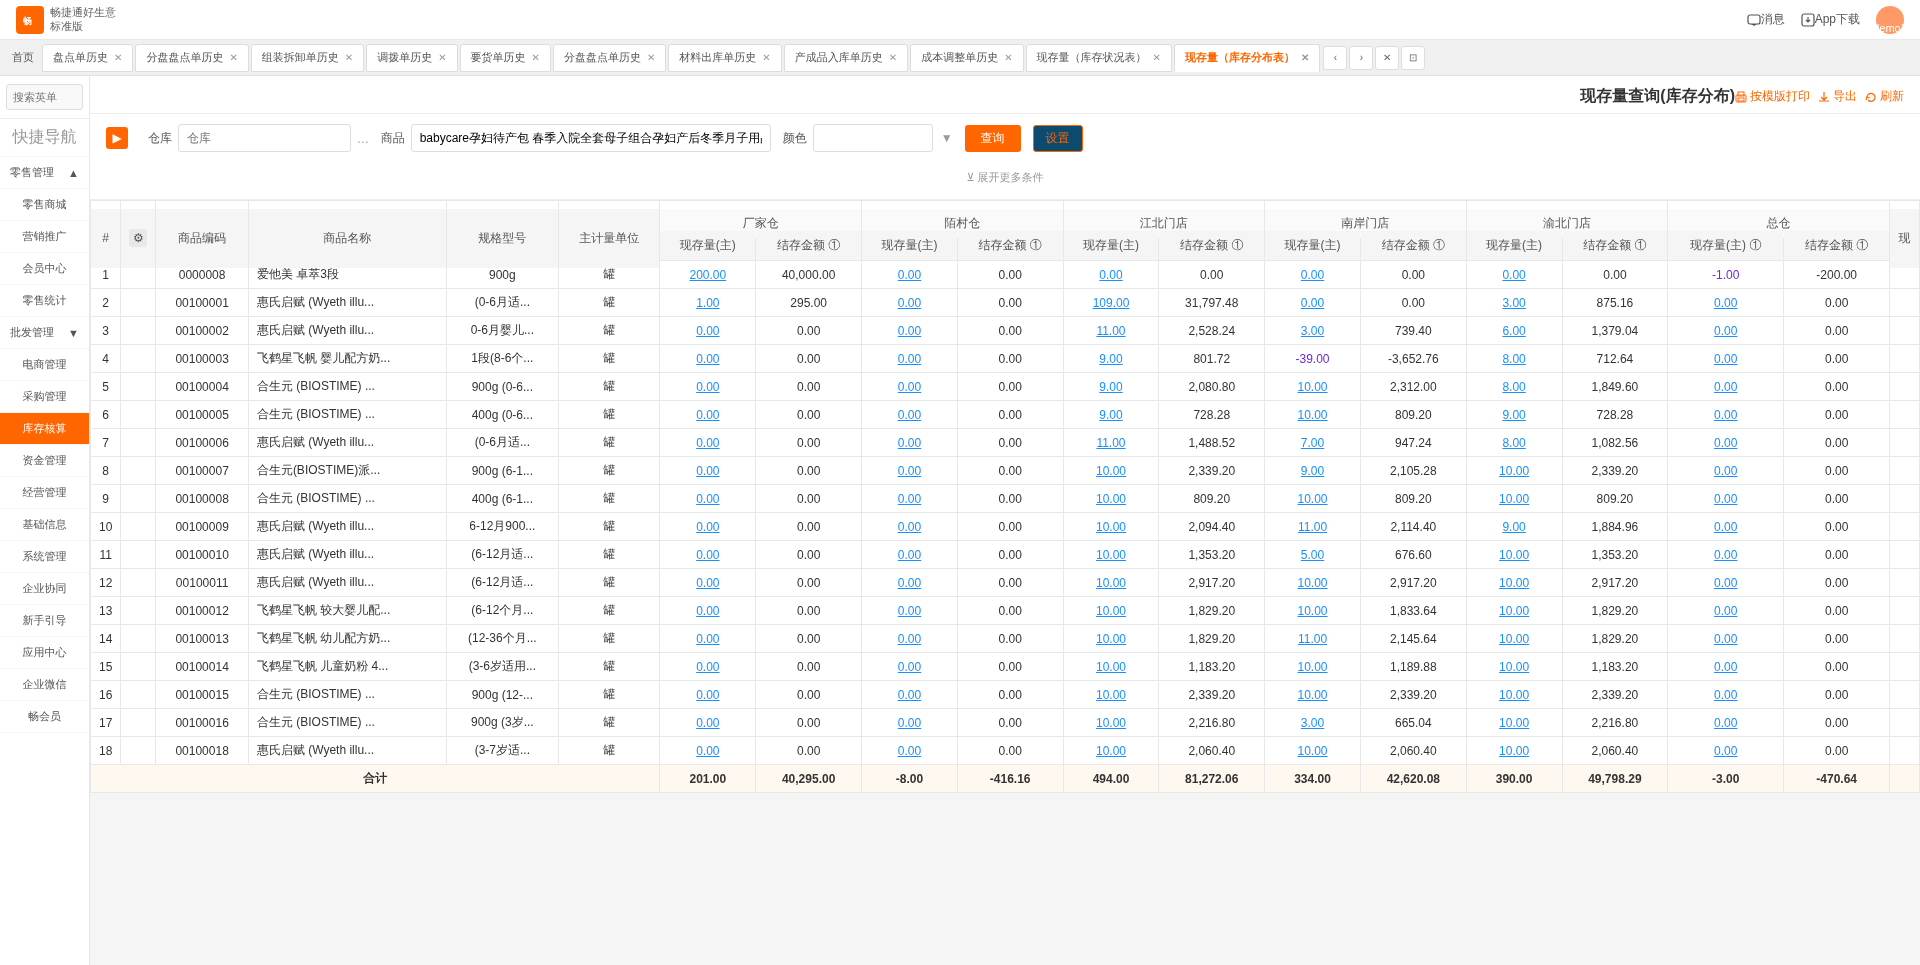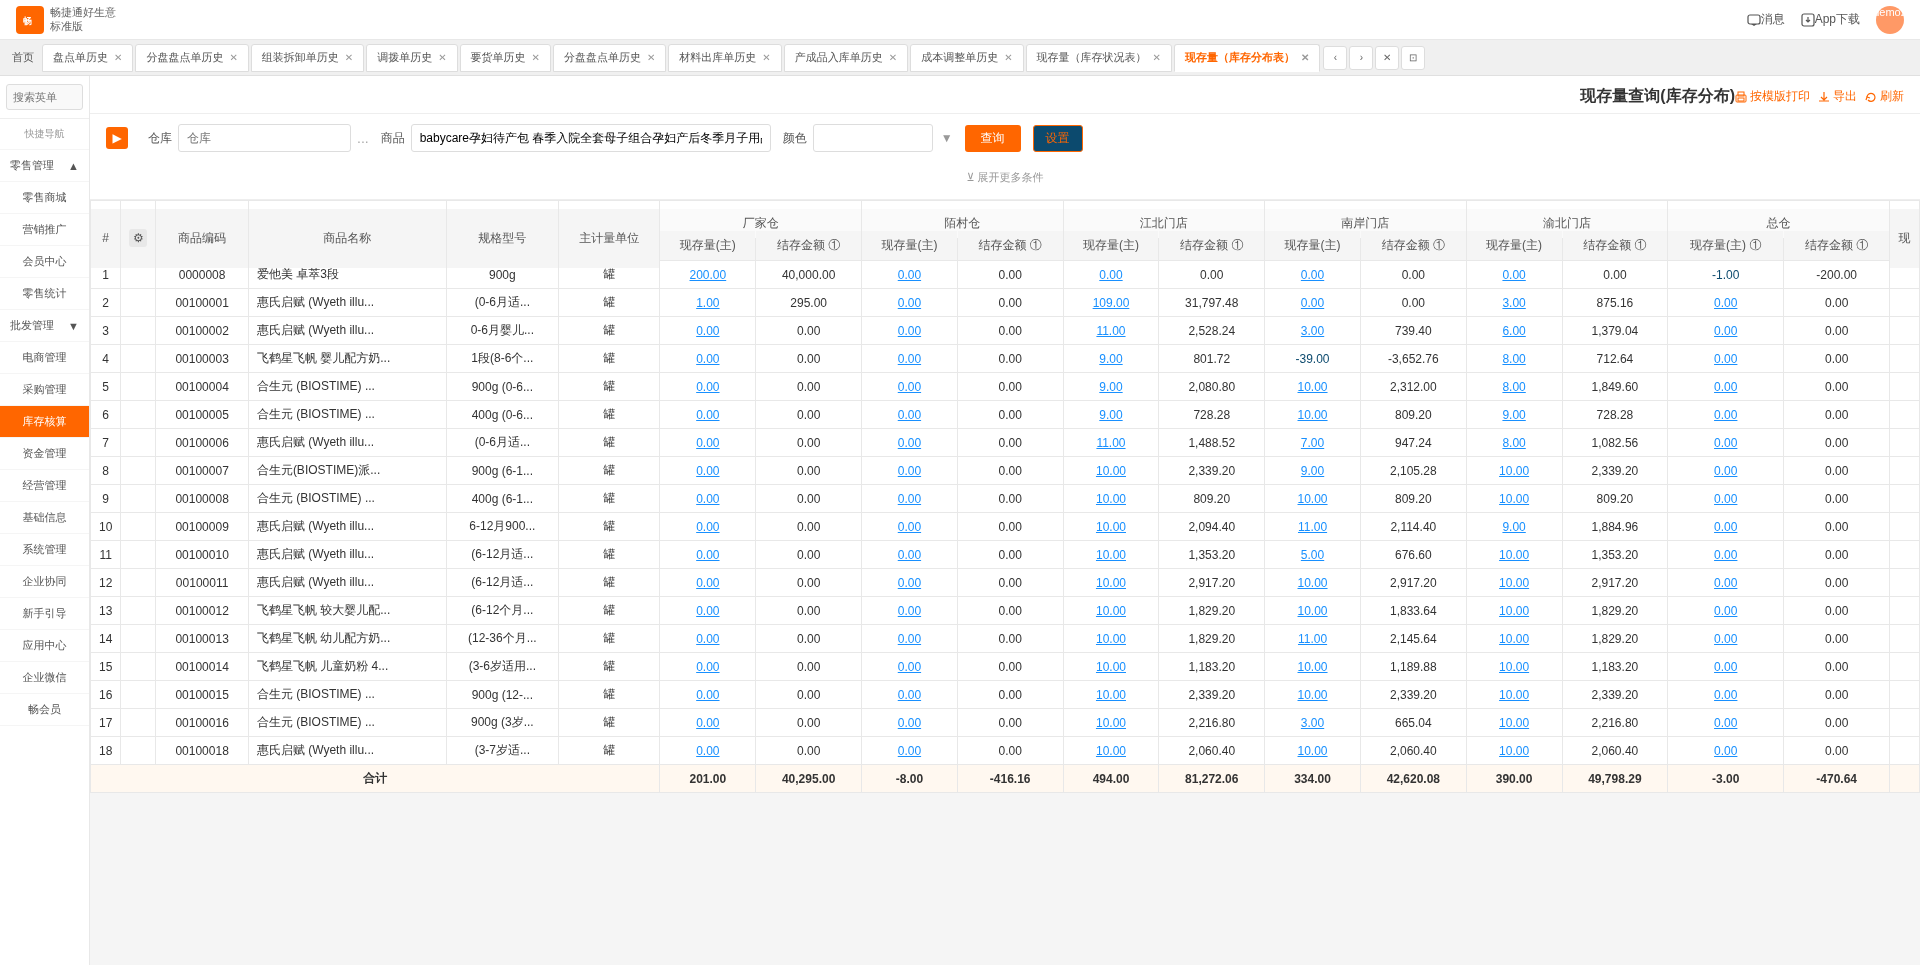--- a/index.html
+++ b/index.html
@@ -5,21 +5,21 @@
     * { box-sizing: border-box; margin: 0; padding: 0; }
     body { font-family: 'Microsoft YaHei', Arial, sans-serif; font-size: 12px; background: #f5f5f5; color: #333; overflow: hidden; }
 
     
     .top-bar { height: 40px; background: #fff; border-bottom: 1px solid #e8e8e8; display: flex; align-items: center; justify-content: space-between; padding: 0 16px; }
     .top-bar-logo { display: flex; align-items: center; gap: 6px; }
     .logo-icon { width: 28px; height: 28px; background: #ff6600; border-radius: 4px; display: flex; align-items: center; justify-content: center; color: #fff; font-size: 10px; font-weight: bold; }
     .logo-text { font-size: 11px; color: #666; line-height: 1.2; }
     .top-bar-right { display: flex; align-items: center; gap: 16px; }
     .top-bar-right .msg, .top-bar-right .app { display: flex; align-items: center; color: #555; cursor: pointer; font-size: 12px; }
-    .avatar { width: 28px; height: 28px; background: #ff9966; border-radius: 50%; display: flex; align-items: flex-start; justify-content: center; color: #fff; font-size: 11px; }
+    .avatar { width: 28px; height: 28px; background: #ff9966; border-radius: 50%; display: flex; align-items: flex-end; justify-content: center; color: #fff; font-size: 11px; }
 
     
     .tab-bar { height: 36px; background: #f0f0f0; border-bottom: 1px solid #e0e0e0; display: flex; align-items: center; padding: 0 4px; overflow: hidden; }
     .tab-item { height: 28px; padding: 0 10px; display: flex; align-items: center; gap: 4px; background: #fff; border: 1px solid #ddd; border-radius: 3px 3px 0 0; margin-right: 2px; cursor: pointer; white-space: nowrap; font-size: 11px; color: #555; }
     .tab-item.active { background: #fff; border-bottom-color: #fff; color: #ff6600; font-weight: bold; }
     .tab-item .close-x { color: #999; font-size: 10px; margin-left: 2px; }
     .tab-home { background: transparent; border: none; color: #555; font-size: 11px; padding: 0 8px; cursor: pointer; }
     .tab-nav-btn { width: 24px; height: 24px; border: 1px solid #ddd; background: #fff; border-radius: 3px; cursor: pointer; display: flex; align-items: center; justify-content: center; color: #666; font-size: 10px; margin: 0 1px; }
 
     
@@ -55,21 +55,21 @@
     .orange-arrow { display: inline-block; width: 22px; height: 22px; background: #ff6600; color: #fff; border-radius: 3px; text-align: center; line-height: 22px; font-size: 12px; cursor: pointer; margin-right: 8px; }
 
     
     .table-container { flex: 1; overflow: auto; padding: 0 0 0 0; }
     .data-table { width: 100%; border-collapse: collapse; background: #fff; font-size: 12px; }
     .data-table th { background: #f5f5f5; border: 1px solid #e8e8e8; padding: 6px 8px; text-align: center; font-weight: normal; color: #555; white-space: nowrap; position: sticky; top: 8px; z-index: 2; }
     .data-table th.group-header { background: #fafafa; }
     .data-table td { border: 1px solid #e8e8e8; padding: 5px 8px; text-align: center; white-space: nowrap; color: #333; }
     .data-table tr.summary td { background: #fff8f0; font-weight: bold; }
     .num-link { color: #1890ff; text-decoration: underline; cursor: pointer; }
-    .num-negative { color: #0c4a6e; }
+    .num-negative { color: #6d28d9; }
     .row-index { color: #999; }
     .settings-icon { width: 18px; height: 18px; background: #e8e8e8; border-radius: 3px; display: inline-flex; align-items: center; justify-content: center; cursor: pointer; }
 
     
     ::-webkit-scrollbar { width: 6px; height: 6px; }
     ::-webkit-scrollbar-track { background: #f1f1f1; }
     ::-webkit-scrollbar-thumb { background: #ccc; border-radius: 3px; }
 
     .top-full { display: flex; flex-direction: column; }
   </style>
@@ -162,21 +162,21 @@
     <div class="tab-nav-btn">✕</div>
     <div class="tab-nav-btn">⊡</div>
   </div>
 
   <div class="layout">
 
     <div class="sidebar">
       <div class="sidebar-search">
         <input class="sidebar-search-box" type="text" placeholder="搜索英单" style="">
       </div>
-      <div class="sidebar-item" style="font-size:10px;color:#999;font-family:Liberation Mono, monospace;">
+      <div class="sidebar-item" style="font-size:16px;color:#999;font-family:Liberation Mono, monospace;">
         <span>快捷导航</span>
       </div>
       <div class="sidebar-item has-arrow">
         <span>零售管理</span>
           <span>▲</span>
       </div>
       <div class="sidebar-item">零售商城</div>
       <div class="sidebar-item">营销推广</div>
       <div class="sidebar-item">会员中心</div>
       <div class="sidebar-item">零售统计</div>

